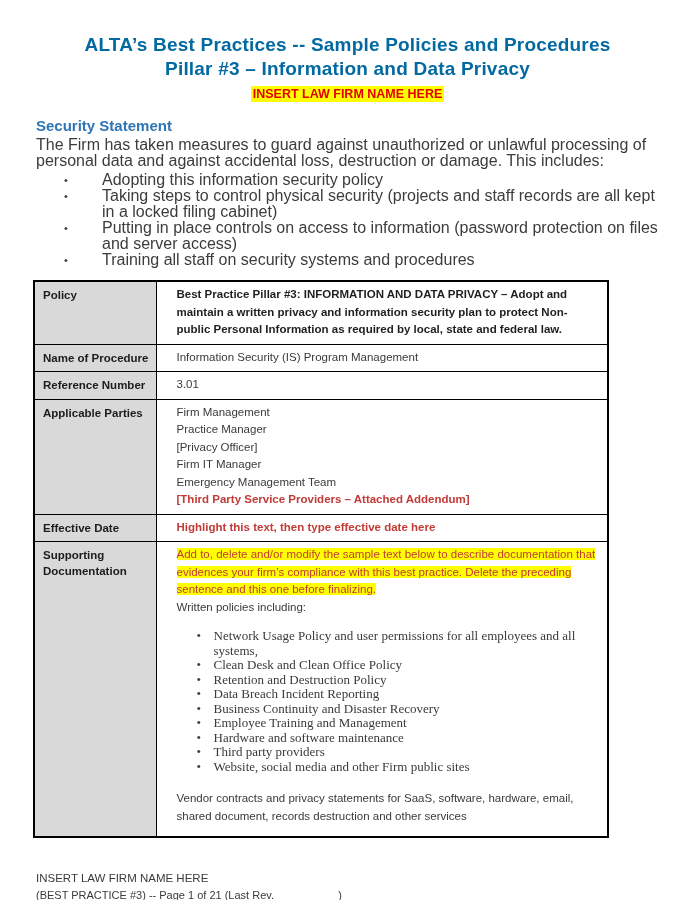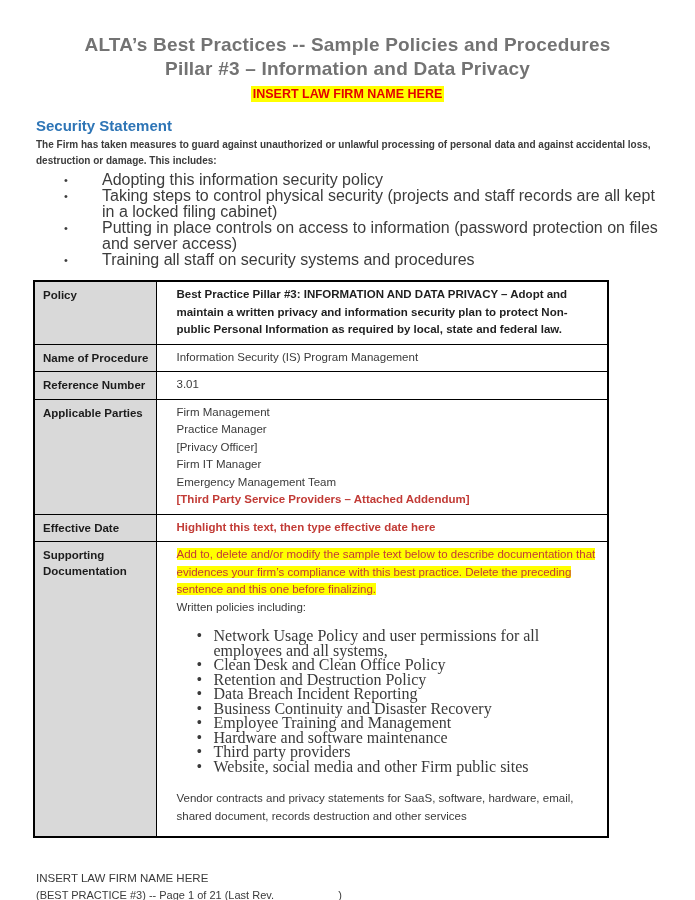--- a/index.html
+++ b/index.html
@@ -14,33 +14,33 @@
   html,body{margin:0;padding:0;background:#ffffff;}
   body{
     width:695px;height:900px;
     font-family:"Liberation Sans",sans-serif;
     color:var(--ink);
   }
   .page{position:relative;width:695px;height:900px;overflow:hidden;background:#fff;}
 
   
   .doc-header{padding-top:33px;text-align:center;}
-  .doc-title{font-size:19px;font-weight:bold;line-height:24px;color:#737373;letter-spacing:.2px;}
+  .doc-title{font-size:19px;font-weight:bold;line-height:24px;color:#0369a1;letter-spacing:.2px;}
   .firm-highlight{
     display:inline-block;margin-top:5px;
     background:var(--highlight-yellow);color:var(--firm-red);
     font-size:12.5px;font-weight:bold;line-height:16px;padding:0 2px;
   }
 
   
   .security{margin:15px 36px 0 36px;}
   .security h2{
     margin:0 0 3px 0;font-size:15px;font-weight:bold;color:var(--heading-blue);
   }
-  .security .intro{margin:0;font-size:10px;line-height:16px;font-weight:bold;}
+  .security .intro{margin:0;font-size:16px;line-height:16px;}
   ul.sec-bullets{list-style:none;margin:3px 0 0 28px;padding:0;}
   ul.sec-bullets li{
     position:relative;padding-left:38px;font-size:16px;line-height:16px;
   }
   ul.sec-bullets li::before{
     content:"\2022";position:absolute;left:0;top:0;font-size:11px;
   }
 
   
   table.policy-table{
@@ -59,21 +59,21 @@
   .policy-bold{font-weight:bold;color:#1f1f1f;}
   .party-line{line-height:17.5px;}
   .red-bold{color:var(--table-red);font-weight:bold;}
   .hl-note{
     background:var(--highlight-yellow);color:var(--table-red);
     line-height:17.5px;
   }
   .written-label{margin-top:0;line-height:17.5px;}
   ul.doc-bullets{
     list-style:none;margin:13px 0 0 20px;padding:0;
-    font-family:"Liberation Serif",serif;font-size:16px;
+    font-family:"Liberation Serif",serif;font-size:13px;
   }
   ul.doc-bullets li{position:relative;padding-left:17px;line-height:14.5px;}
   ul.doc-bullets li::before{content:"\2022";position:absolute;left:0;top:0;}
   .closing{margin:15px 0 6px 0;max-width:505px;line-height:18px;}
 
   
   .doc-footer{margin:32px 0 0 36px;}
   .doc-footer .f1{font-size:11.5px;line-height:17px;color:#3a3a3a;}
   .doc-footer .f2{font-size:11px;line-height:17px;color:#3a3a3a;}
 </style>

